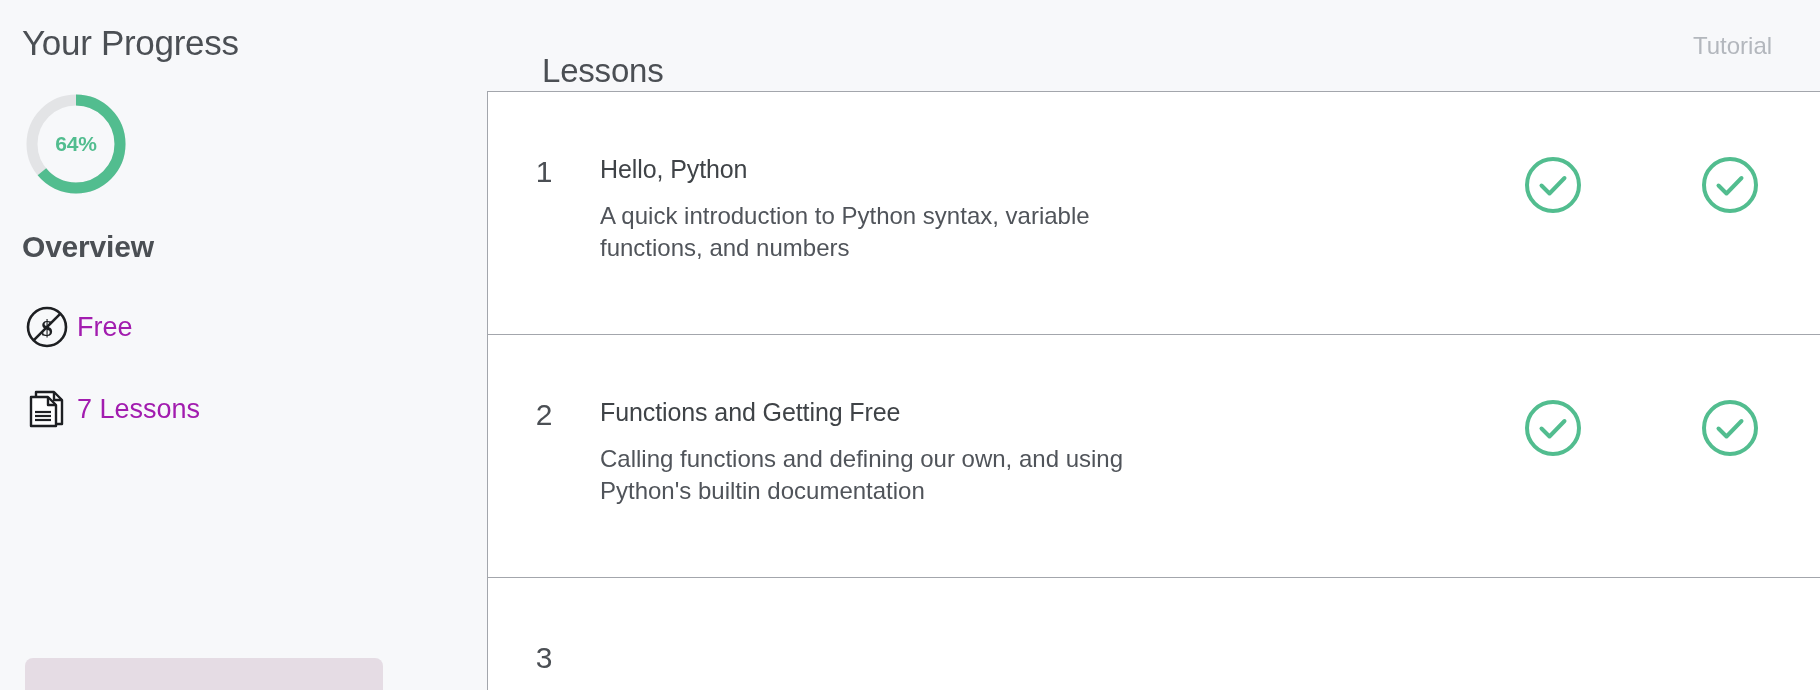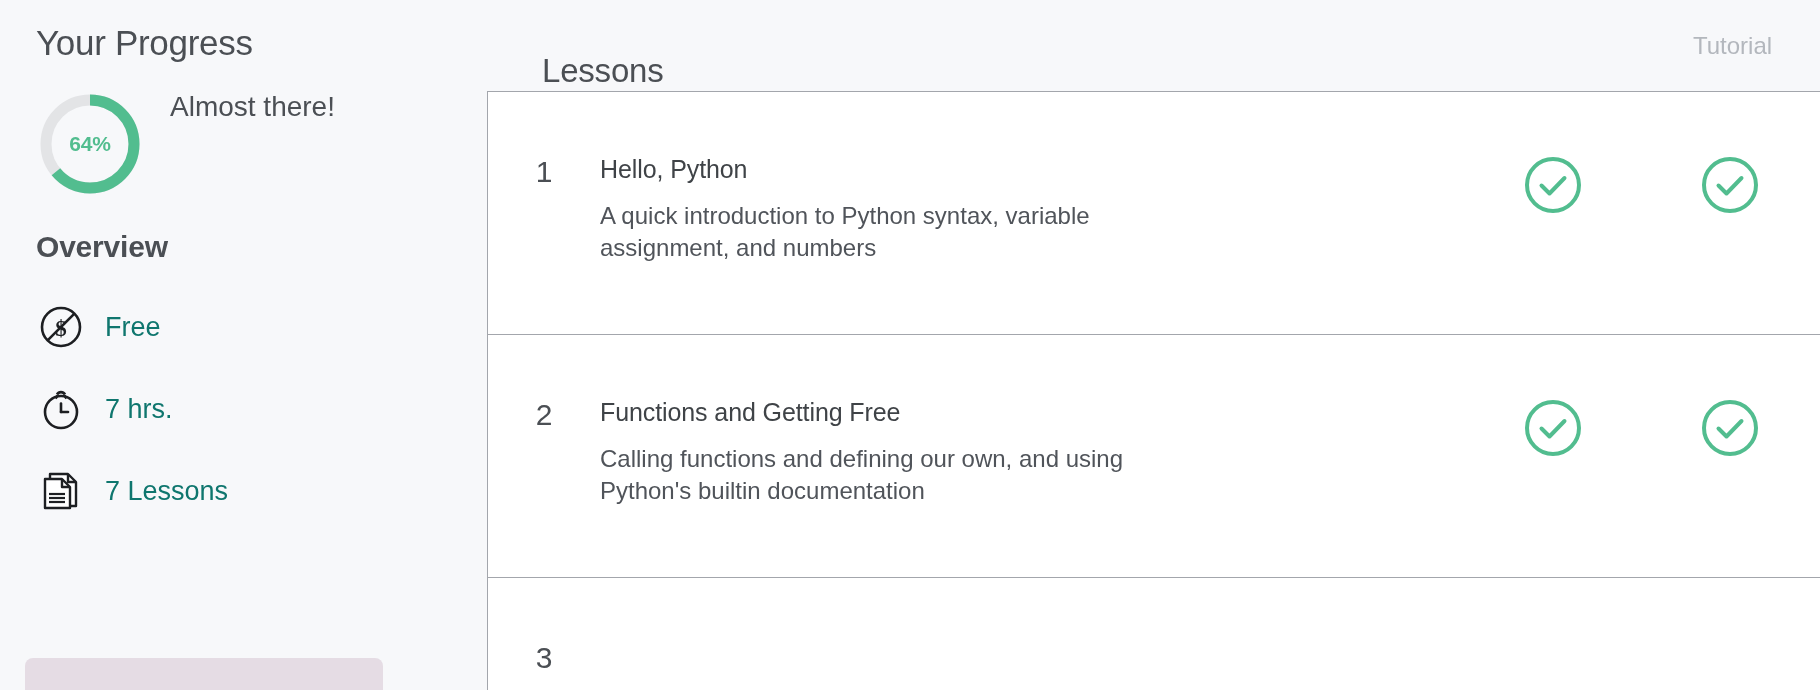--- a/index.html
+++ b/index.html
@@ -22,21 +22,21 @@
     inset: 0;
     display: flex;
   }
 
   
   .sidebar {
     width: 487px;
     flex: 0 0 487px;
     background: #f7f8fa;
     position: relative;
-    padding: 0 0 0 36px;
+    padding: 0 0 0 22px;
     box-sizing: border-box;
   }
   .sidebar-title {
     font-size: 35px;
     font-weight: 400;
     color: #4b4f54;
     letter-spacing: -0.3px;
     margin: 0;
     padding-top: 22px;
     line-height: 42px;
@@ -93,22 +93,22 @@
   .overview-icon {
     width: 50px;
     height: 50px;
     flex: 0 0 50px;
     display: flex;
     align-items: center;
     justify-content: center;
   }
   .overview-text {
     font-size: 27px;
-    color: #0f766e;
-    margin-left: 19px;
+    color: #a21caf;
+    margin-left: 5px;
     line-height: 32px;
   }
 
   .promo-box {
     position: absolute;
     left: 25px;
     top: 658px;
     width: 358px;
     height: 60px;
     background: #e5dce4;
@@ -239,51 +239,37 @@
     <h1 class="sidebar-title">Your Progress</h1>
 
     <div class="progress-row">
       <div class="donut">
         <svg width="108" height="108" viewBox="0 0 108 108" aria-hidden="true">
           <circle cx="54" cy="54" r="44" fill="none" stroke="#e3e4e6" stroke-width="11"></circle>
           <circle cx="54" cy="54" r="44" fill="none" stroke="#52bd8f" stroke-width="11" stroke-linecap="butt" stroke-dasharray="176.9 99.6" transform="rotate(-90 54 54)"></circle>
         </svg>
         <div class="donut-label">64%</div>
       </div>
-      <div class="progress-message">Almost there!</div>
     </div>
 
     <h2 class="overview-title">Overview</h2>
 
     <div class="overview-list">
 
       <div class="overview-item">
         <span class="overview-icon">
           <svg width="46" height="46" viewBox="0 0 46 46" aria-hidden="true">
             <circle cx="23" cy="23" r="19" fill="none" stroke="#1d1f22" stroke-width="2.6"></circle>
             <line x1="9.6" y1="36.4" x2="36.4" y2="9.6" stroke="#1d1f22" stroke-width="2.6"></line>
             <text x="23" y="32" text-anchor="middle" font-family="Liberation Serif, serif" font-size="23" font-weight="700" fill="#1d1f22">$</text>
           </svg>
         </span>
         <span class="overview-text">Free</span>
       </div>
 
-      <div class="overview-item">
-        <span class="overview-icon">
-          <svg width="46" height="46" viewBox="0 0 46 46" aria-hidden="true">
-            <circle cx="23" cy="26" r="16" fill="none" stroke="#1d1f22" stroke-width="2.6"></circle>
-            <path d="M19 8.5 a4.6 4.6 0 0 1 8 0" fill="none" stroke="#1d1f22" stroke-width="2.6"></path>
-            <line x1="19.6" y1="9.6" x2="17.5" y2="12.6" stroke="#1d1f22" stroke-width="2.6"></line>
-            <line x1="26.4" y1="9.6" x2="28.5" y2="12.6" stroke="#1d1f22" stroke-width="2.6"></line>
-            <line x1="23" y1="26" x2="23" y2="17.5" stroke="#1d1f22" stroke-width="2.6" stroke-linecap="round"></line>
-            <line x1="23" y1="26" x2="30" y2="26" stroke="#1d1f22" stroke-width="2.6" stroke-linecap="round"></line>
-          </svg>
-        </span>
-        <span class="overview-text">7 hrs.</span>
-      </div>
 
       <div class="overview-item">
         <span class="overview-icon">
           <svg width="46" height="46" viewBox="0 0 46 46" aria-hidden="true">
             <path d="M12 6 h18 l8 8 v24 h-26 z" fill="#ffffff" stroke="#1d1f22" stroke-width="2.4" stroke-linejoin="round"></path>
             <path d="M30 6 v8 h8" fill="none" stroke="#1d1f22" stroke-width="2.4" stroke-linejoin="round"></path>
             <path d="M7 11 h17 l8 8 v21 h-25 z" fill="#ffffff" stroke="#1d1f22" stroke-width="2.4" stroke-linejoin="round"></path>
             <path d="M24 11 v8 h8" fill="none" stroke="#1d1f22" stroke-width="2.4" stroke-linejoin="round"></path>
             <line x1="11" y1="26" x2="27" y2="26" stroke="#1d1f22" stroke-width="2.2"></line>
             <line x1="11" y1="30" x2="27" y2="30" stroke="#1d1f22" stroke-width="2.2"></line>
@@ -307,21 +293,21 @@
         <span class="col-header first">Tutorial</span>
       </div>
     </div>
 
     <div class="lessons-card">
 
       <div class="lesson-row">
         <div class="lesson-num">1</div>
         <div class="lesson-body">
           <div class="lesson-title">Hello, Python</div>
-          <div class="lesson-desc">A quick introduction to Python syntax, variable assignment, and numbers</div>
+          <div class="lesson-desc">A quick introduction to Python syntax, variable functions, and numbers</div>
         </div>
         <div class="lesson-status">
           <div class="status-cell first">
             <span>
               <svg class="check-icon" width="62" height="62" viewBox="0 0 62 62" aria-hidden="true">
                 <circle cx="31" cy="31" r="26" fill="none" stroke="#52bd8f" stroke-width="4"></circle>
                 <path d="M19.5 31.5 L27.5 39.5 L42.5 24" fill="none" stroke="#52bd8f" stroke-width="4" stroke-linecap="round" stroke-linejoin="round"></path>
               </svg>
             </span>
           </div>

